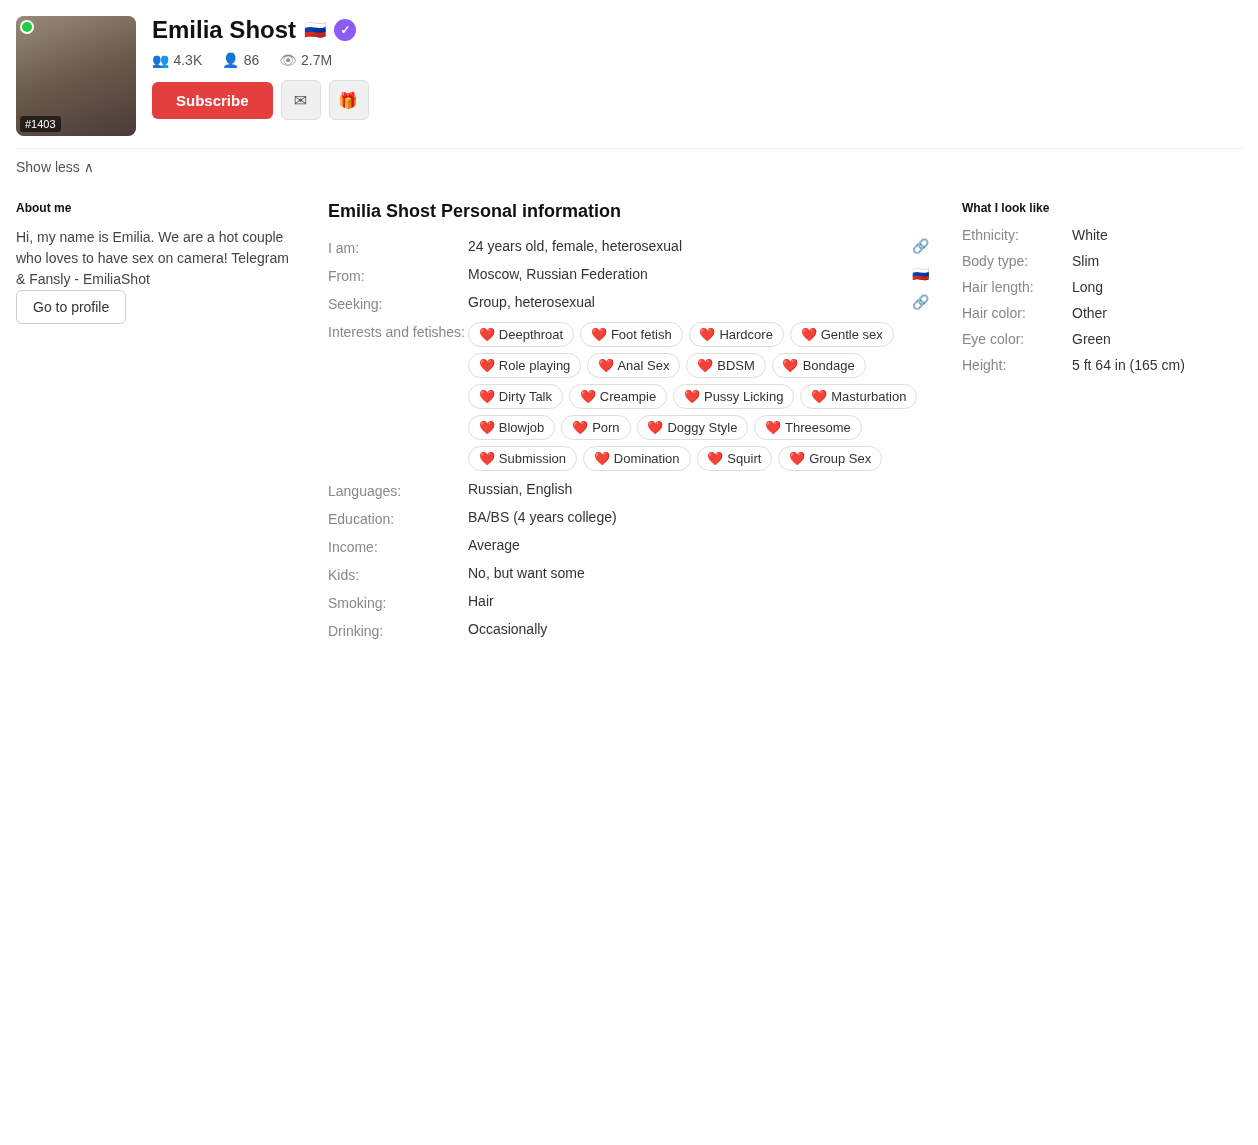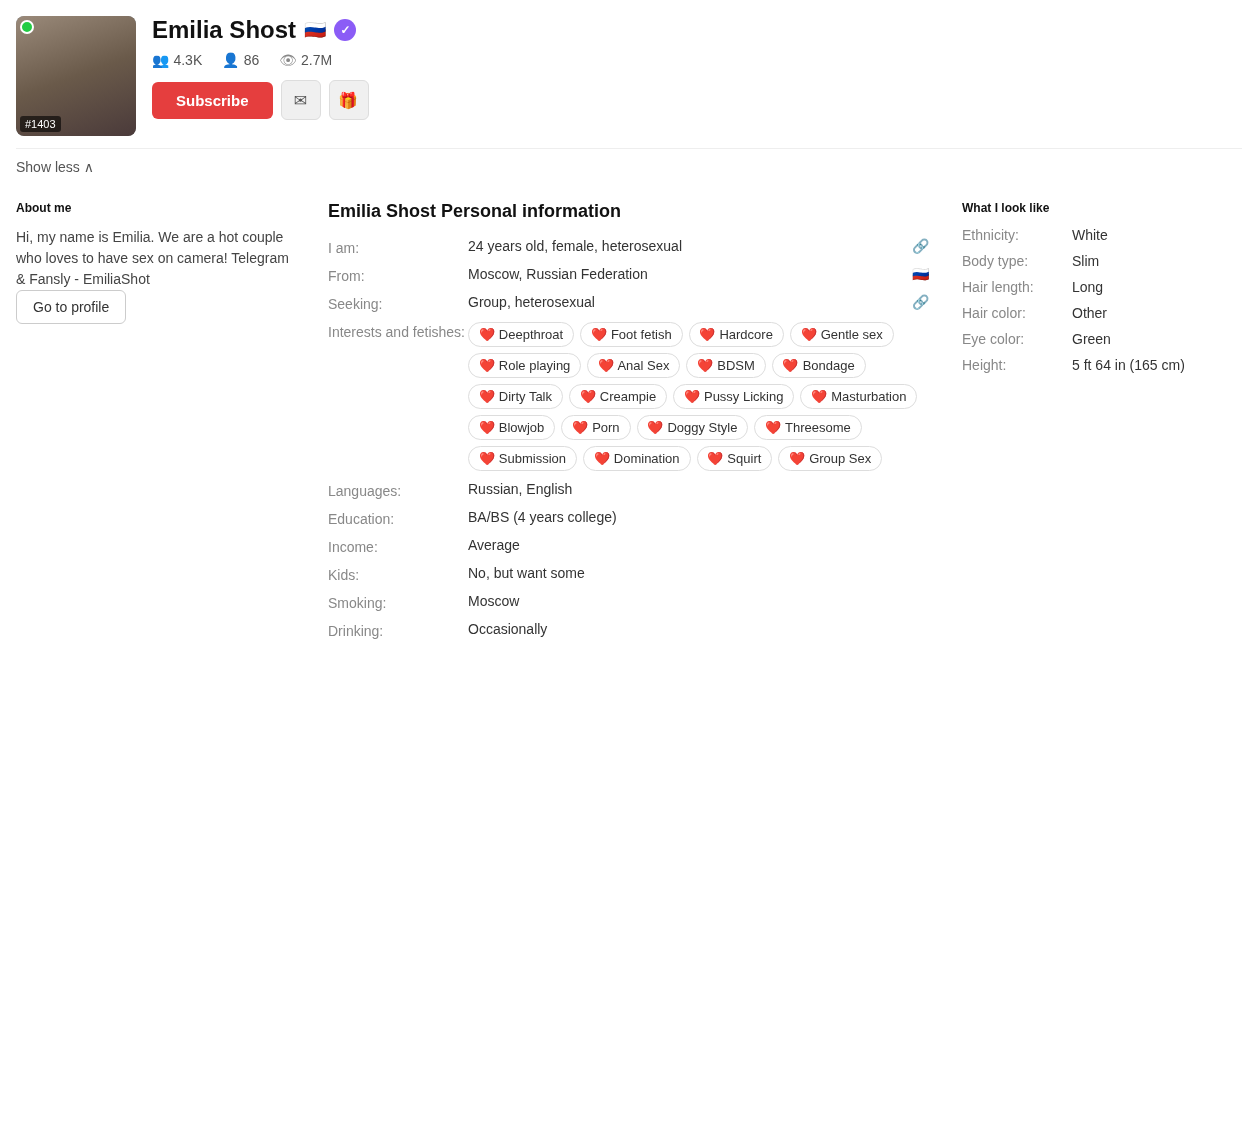--- a/index.html
+++ b/index.html
@@ -404,21 +404,21 @@
         <span class="info-value">Average</span>
       </div>
 
       <div class="info-row">
         <span class="info-label">Kids:</span>
         <span class="info-value">No, but want some</span>
       </div>
 
       <div class="info-row">
         <span class="info-label">Smoking:</span>
-        <span class="info-value">Moscow</span>
+        <span class="info-value">Hair</span>
       </div>
 
       <div class="info-row">
         <span class="info-label">Drinking:</span>
         <span class="info-value">Occasionally</span>
       </div>
 
     </div>
   </div>
 

